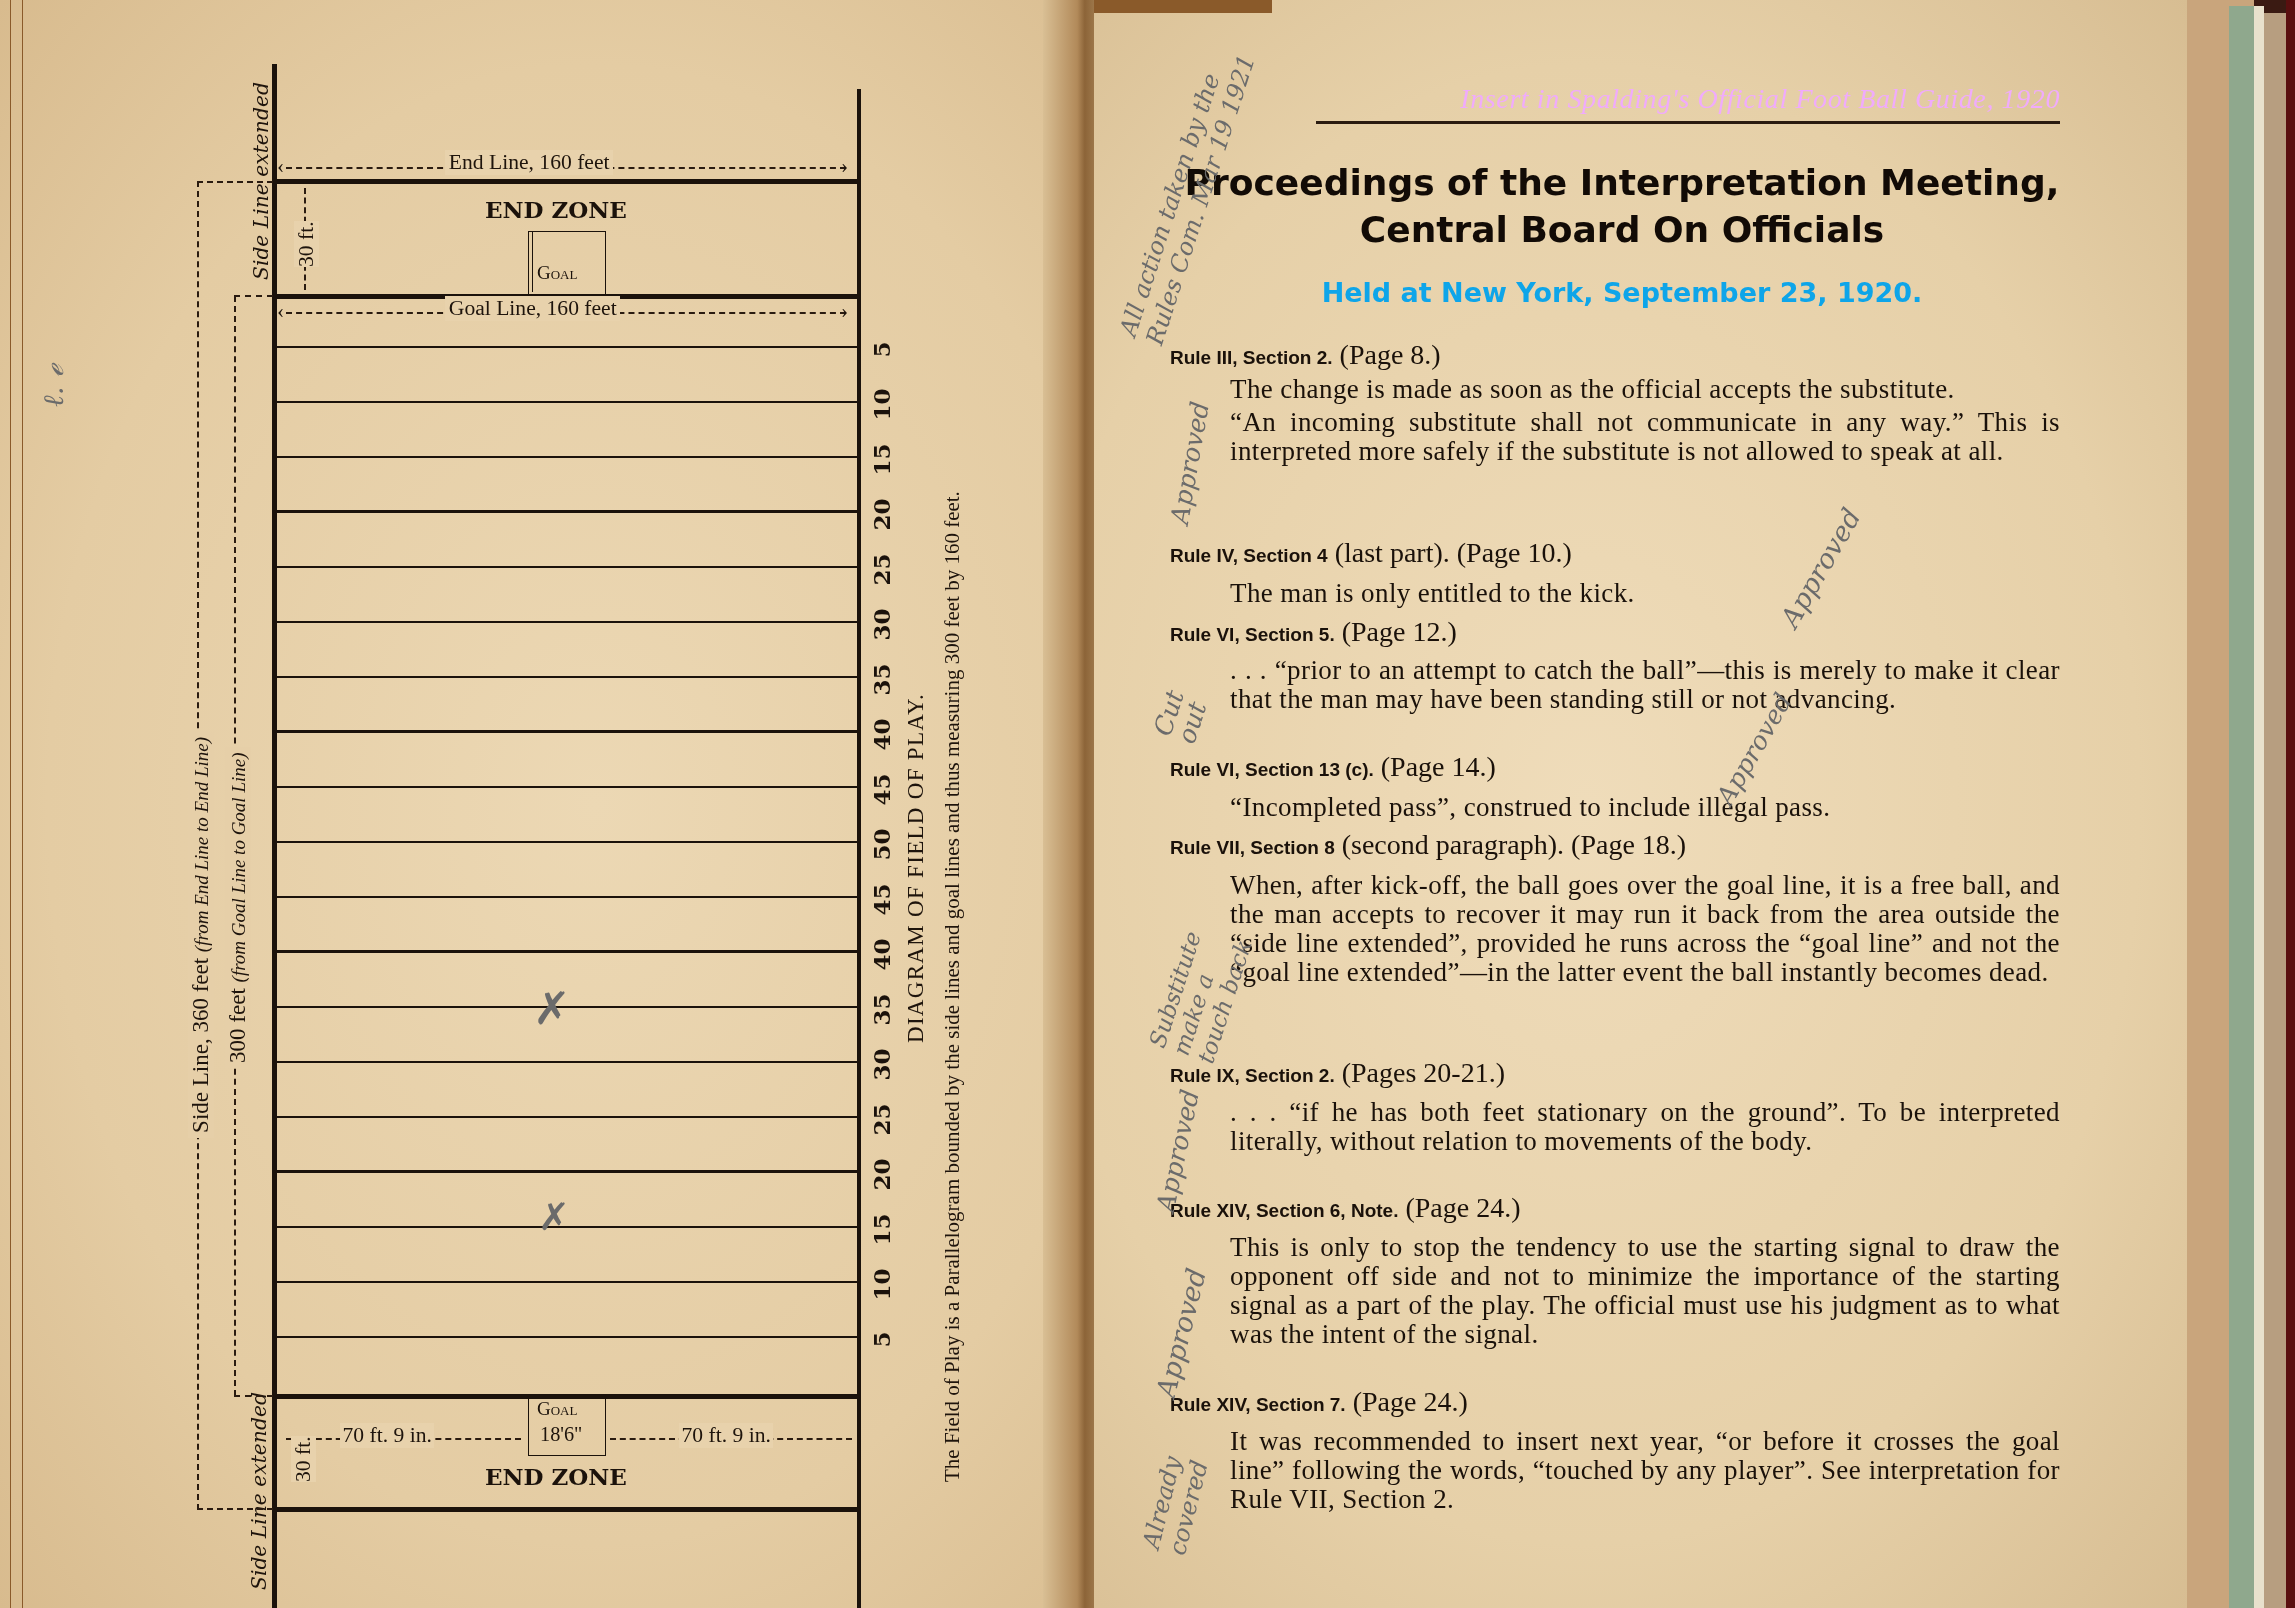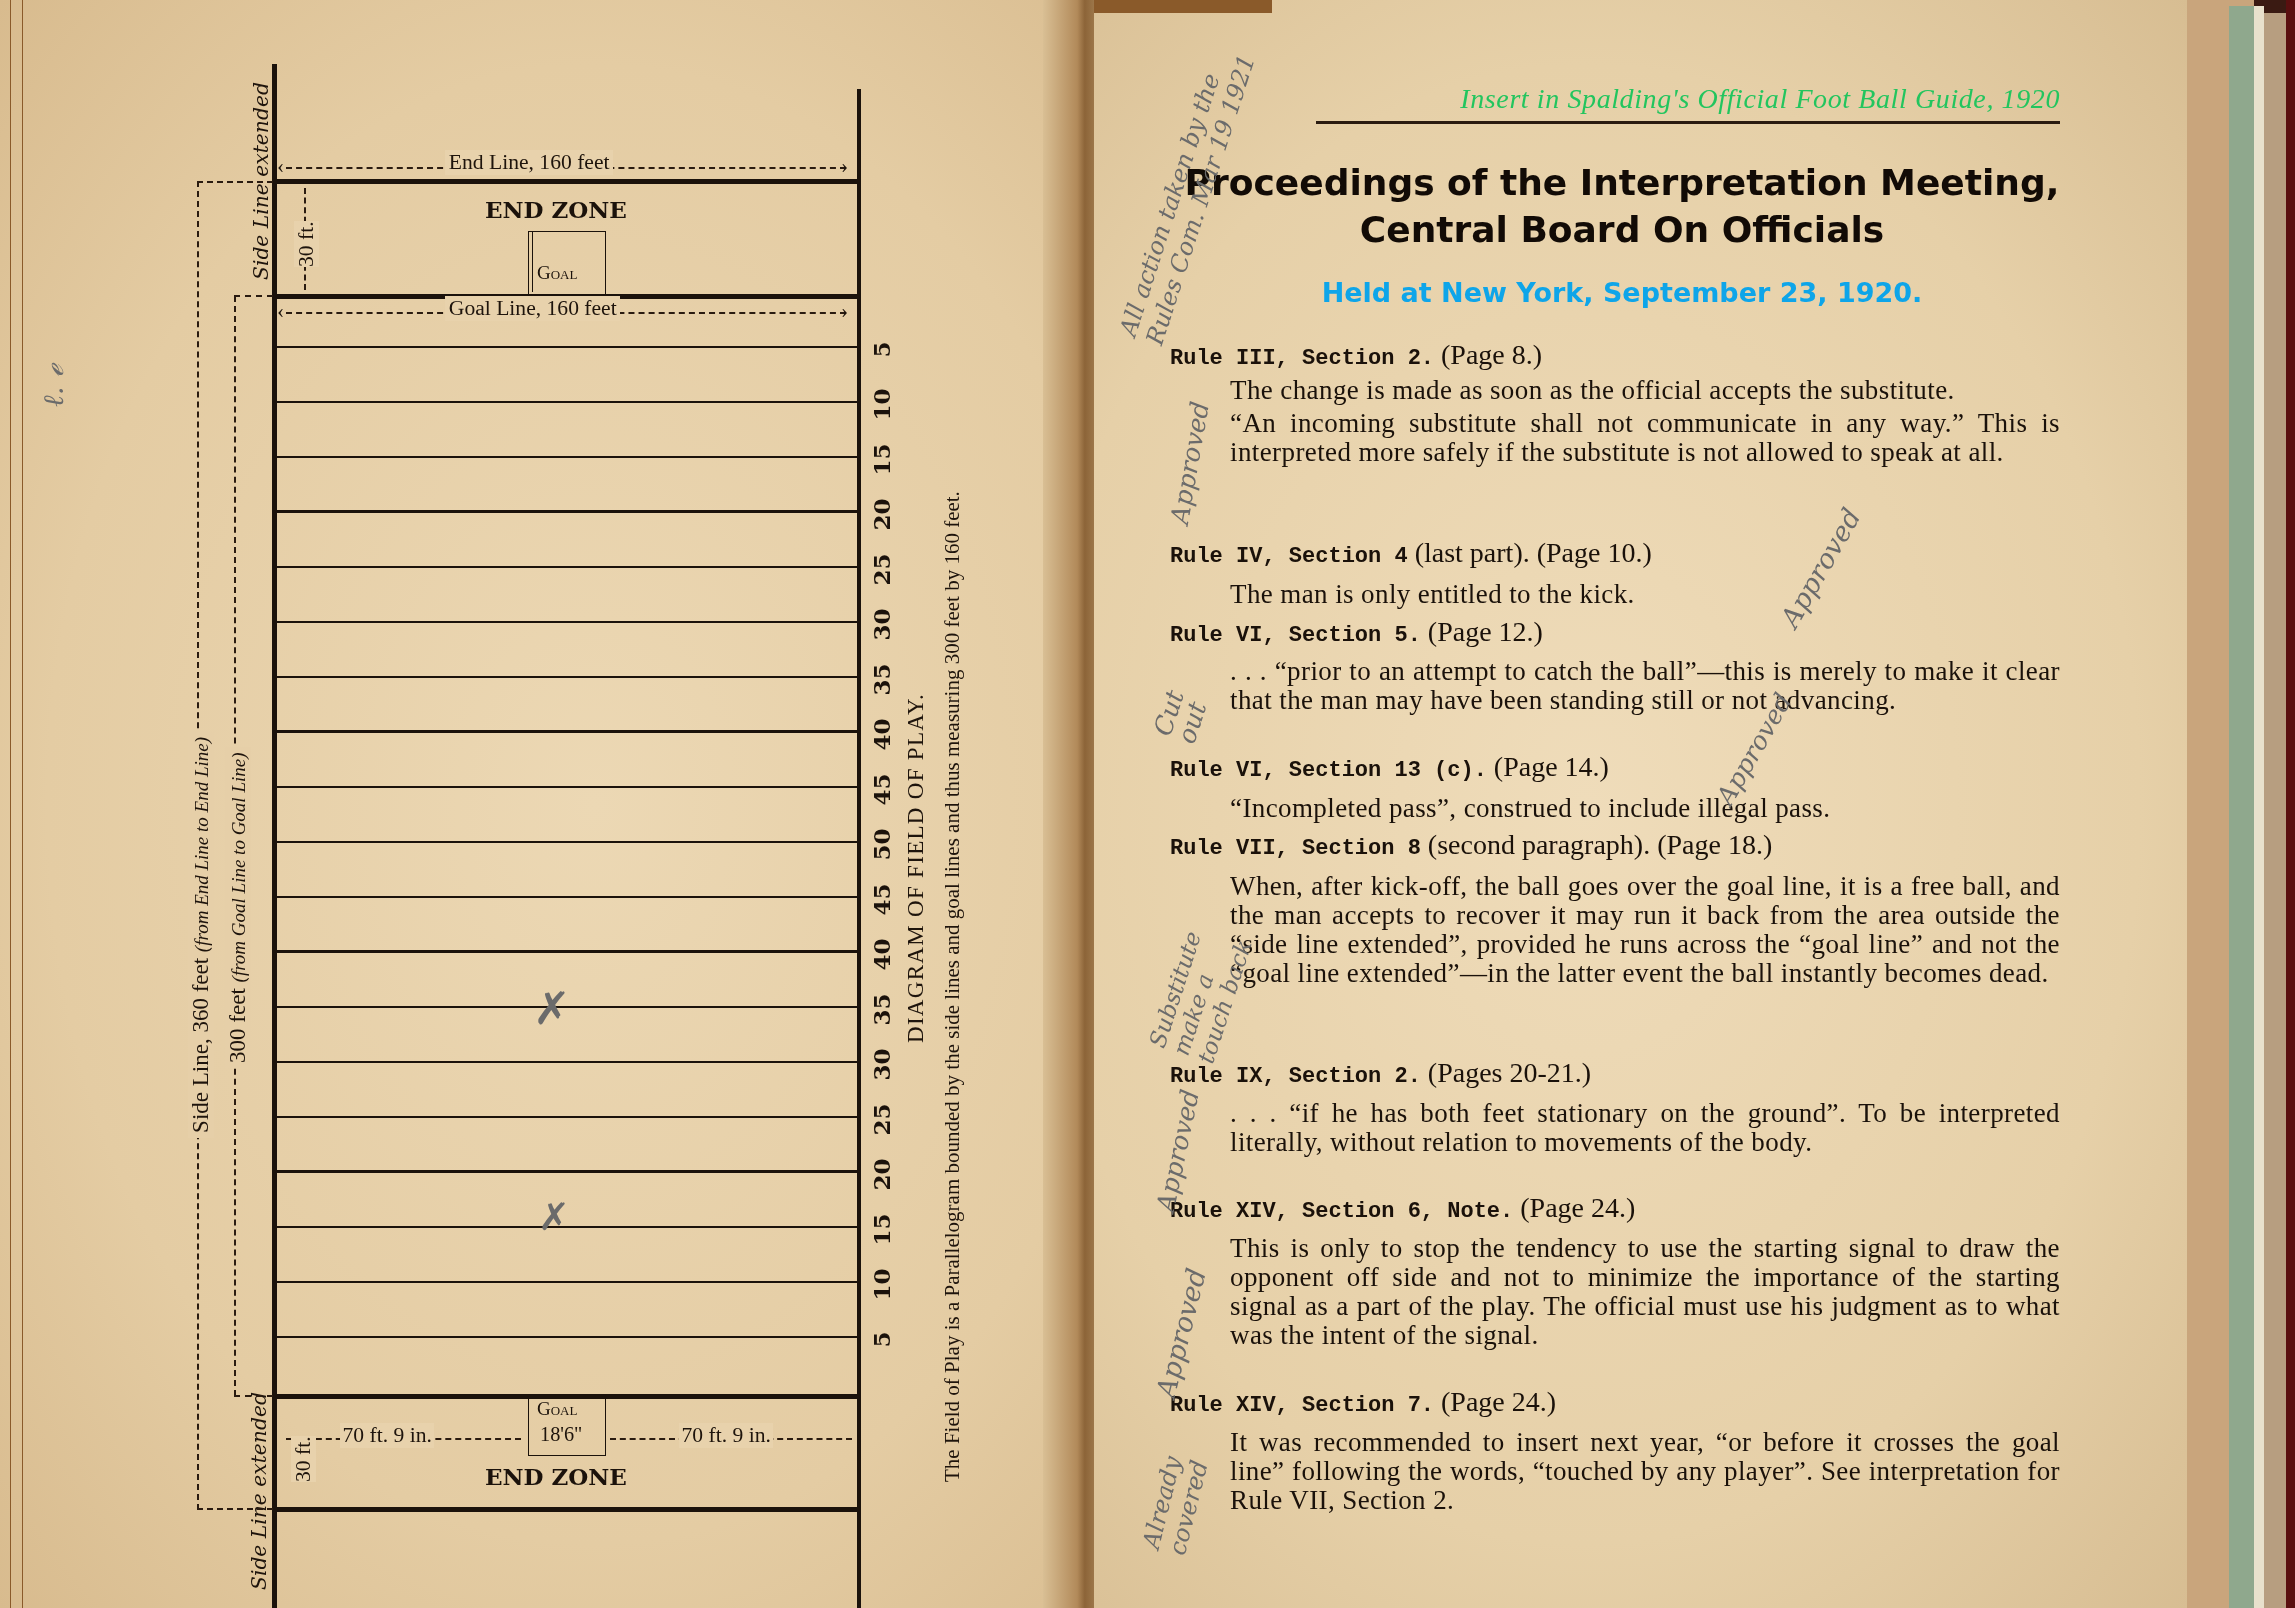--- a/index.html
+++ b/index.html
@@ -46,34 +46,34 @@
   .goalpost { position:absolute; border:1.9px solid #1b120b; }
   .goal-label { position:absolute; font-family:"Liberation Serif", serif; font-size:19px; color:#1b120b; font-variant:small-caps; }
   .dashed-h { position:absolute; border-top:2.5px dashed #2a1b10; height:0; }
   .dashed-v { position:absolute; border-left:2.5px dashed #2a1b10; width:0; }
   .arrow { position:absolute; font-size:21.6px; color:#1b120b; line-height:1; }
   .pencil { position:absolute; color:#6b6b6b; font-family:"DejaVu Serif", serif; font-style:italic; white-space:nowrap; transform-origin:0 0; }
 
   
   .header-line {
     position:absolute; left:1316px; top:83px; width:744px;
-    font-family:"Liberation Serif", serif; font-style:italic; font-size:28px; color:#22c55e;
+    font-family:"Liberation Serif", serif; font-style:italic; font-size:28px; color:#f0abfc;
     border-bottom:3.2px solid #2a1b10; padding-bottom:6.4px; text-align:right; letter-spacing:0.6px;
   }
   .title {
     position:absolute; left:1183px; top:159px; width:878px; text-align:center;
     font-family:"DejaVu Sans", sans-serif; font-weight:bold; font-size:36px; line-height:47px; color:#120b06;
   }
   .subtitle {
     position:absolute; left:1183px; top:277px; width:878px; text-align:center;
     font-family:"DejaVu Sans", sans-serif; font-weight:bold; font-size:27px; color:#0ea5e9;
   }
   .rule { position:absolute; left:1170px; width:890px; color:#1a110a; }
   .rule-head { font-size:28px; line-height:30.5px; white-space:nowrap; }
-  .rule-head b { font-family:Liberation Mono, monospace; font-weight:bold; font-size:22px; }
+  .rule-head b { font-family:Liberation Sans, sans-serif; font-weight:bold; font-size:19px; }
   .rule-body { margin-left:60px; font-size:27px; line-height:29px; text-align:justify; letter-spacing:0.4px; }
   .rule-body p { margin:3.8px 0 0 0; }
 </style>
 </head>
 <body>
 
 <div class="page-left">
   <div class="edge1"></div>
   <div class="edge2"></div>
 </div>

